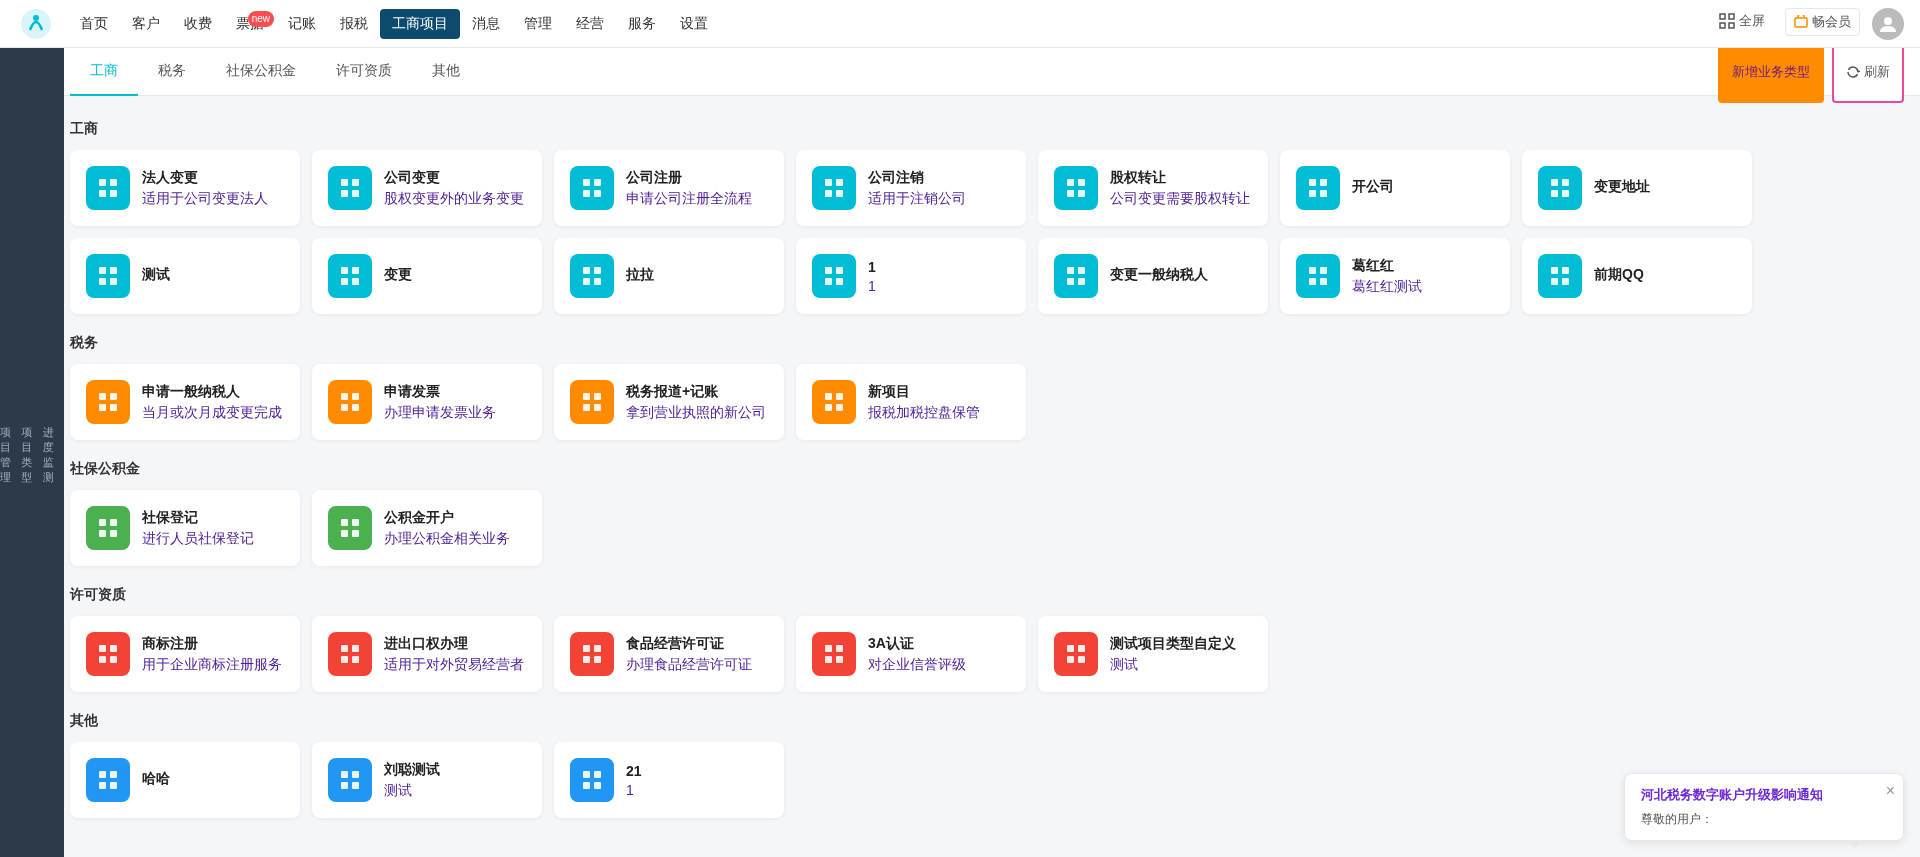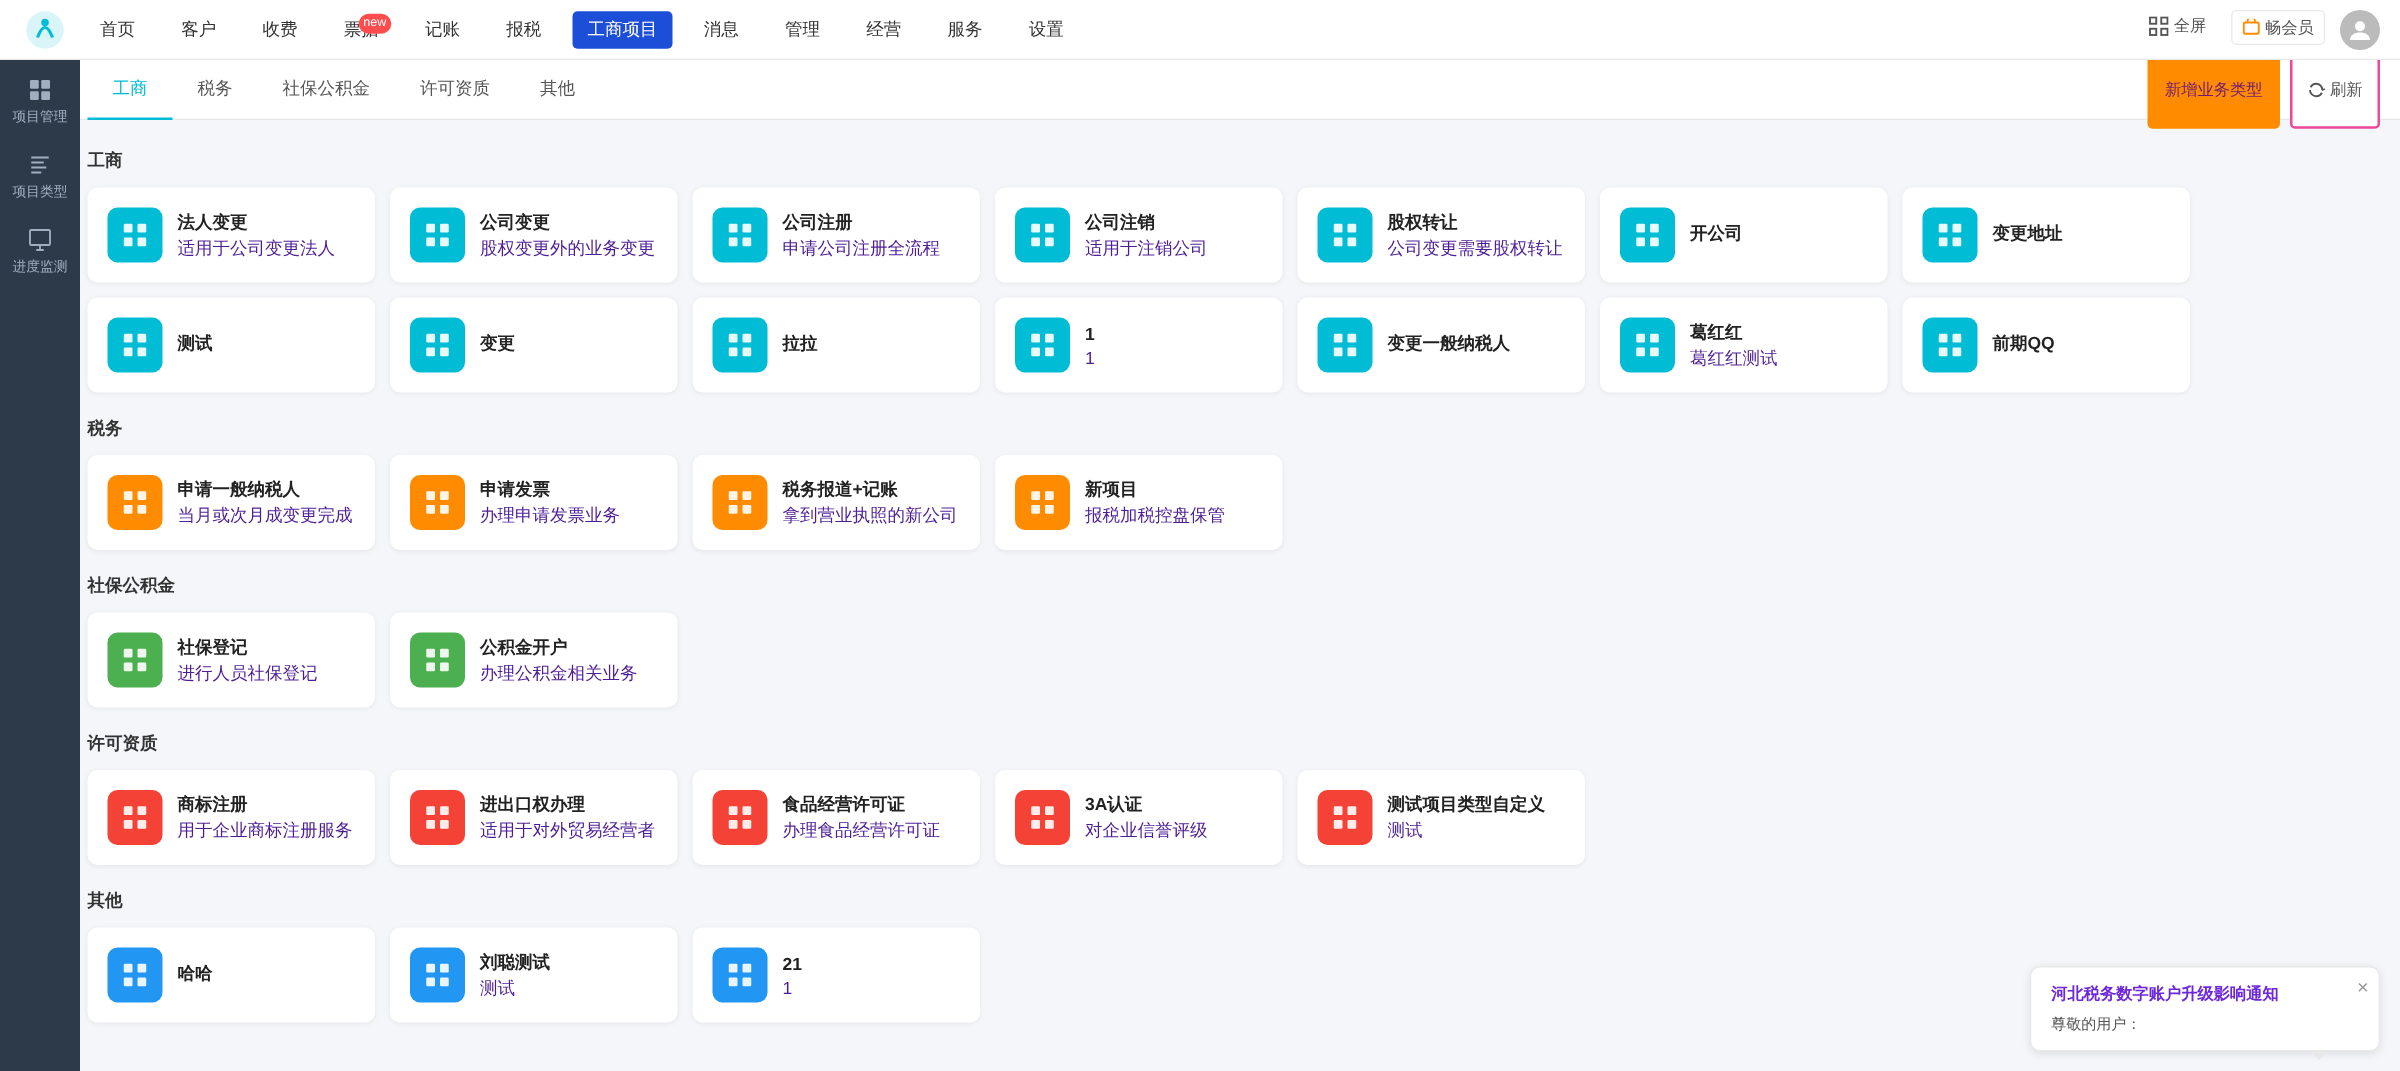--- a/index.html
+++ b/index.html
@@ -9,27 +9,27 @@
     .top-nav {
       display: flex; align-items: center;
       background: #fff; height: 48px; padding: 0 16px;
       border-bottom: 1px solid #e8e8e8;
       position: fixed; top: 0; left: 0; right: 0; z-index: 100;
     }
     .top-nav .logo {
       width: 40px; height: 40px; display: flex; align-items: center; justify-content: center; margin-right: 12px;
     }
     .top-nav .logo svg { width: 32px; height: 32px; }
-    .nav-items { display: flex; align-items: center; flex: 1; gap: 13px; text-align: right; }
+    .nav-items { display: flex; align-items: center; flex: 1; gap: 0; text-align: right; }
     .nav-item {
       padding: 6px 12px; cursor: pointer; font-size: 14px; color: #333;
       border-radius: 4px; position: relative;
     }
     .nav-item.active {
-      background: #1d4ed8; color: #fff; border-radius: 4px;
+      background: #0c4a6e; color: #fff; border-radius: 4px;
     }
     .nav-item .badge-new {
       position: absolute; top: 2px; right: 2px;
       background: #ff4d4f; color: #fff; font-size: 10px;
       padding: 0 4px; border-radius: 8px; line-height: 16px;
     }
     .nav-right { display: flex; align-items: flex-start; gap: 12px; }
     .nav-right .fullscreen-btn, .nav-right .member-btn {
       display: flex; align-items: center; gap: 4px;
       font-size: 13px; color: #555; cursor: pointer;
@@ -38,21 +38,21 @@
     .nav-right .member-btn { border: 1px solid #e8e8e8; }
     .avatar {
       width: 32px; height: 32px; border-radius: 50%;
       background: #bbb; display: flex; align-items: center; justify-content: center;
       color: #fff; font-size: 14px; cursor: pointer;
     }
 
     
     .sidebar {
       position: fixed; top: 45px; left: 0; bottom: 0; width: 64px;
-      background: #2d3a4a; display: flex; flex-direction: column; align-items: center;
+      background: #2d3a4a; display: flex; flex-direction: row; align-items: center;
       padding-top: 8px; z-index: 99;
     }
     .sidebar-item {
       display: flex; flex-direction: column; align-items: center; justify-content: center;
       width: 56px; height: 56px; cursor: pointer; color: #a0aec0;
       font-size: 11px; gap: 4px; border-radius: 4px; margin-bottom: 4px;
     }
     .sidebar-item .si-icon { width: 20px; height: 20px; }
 
     

